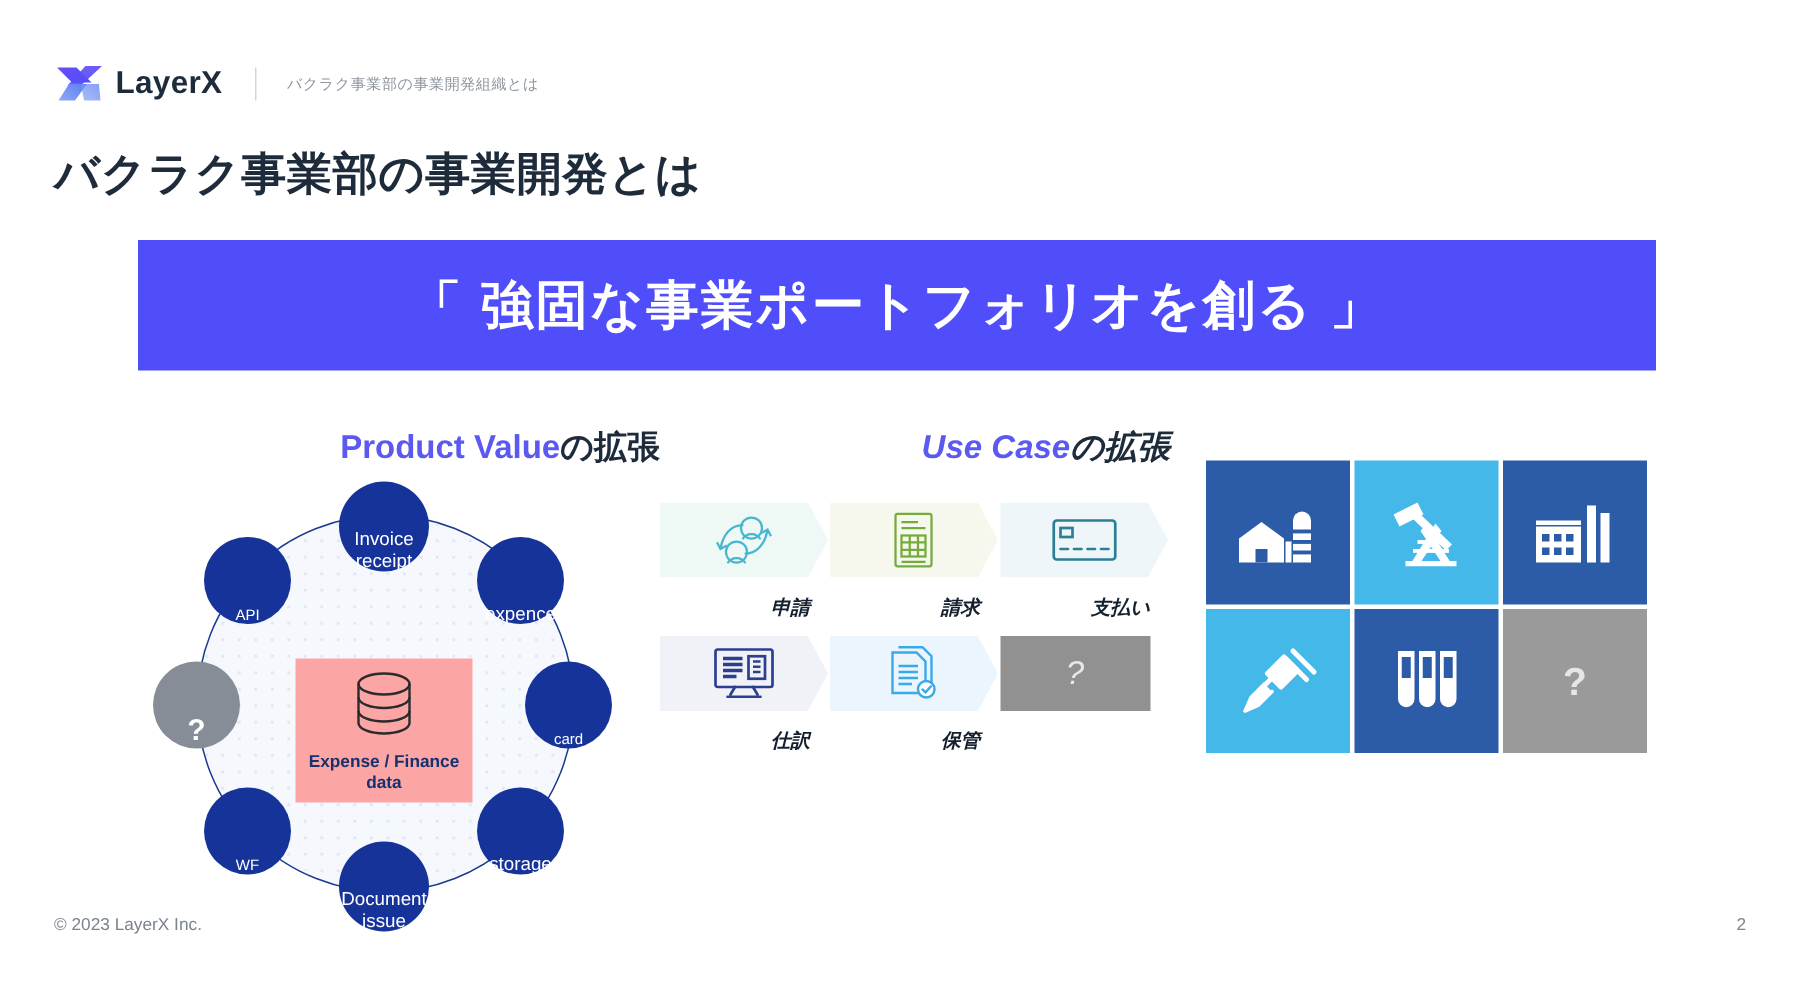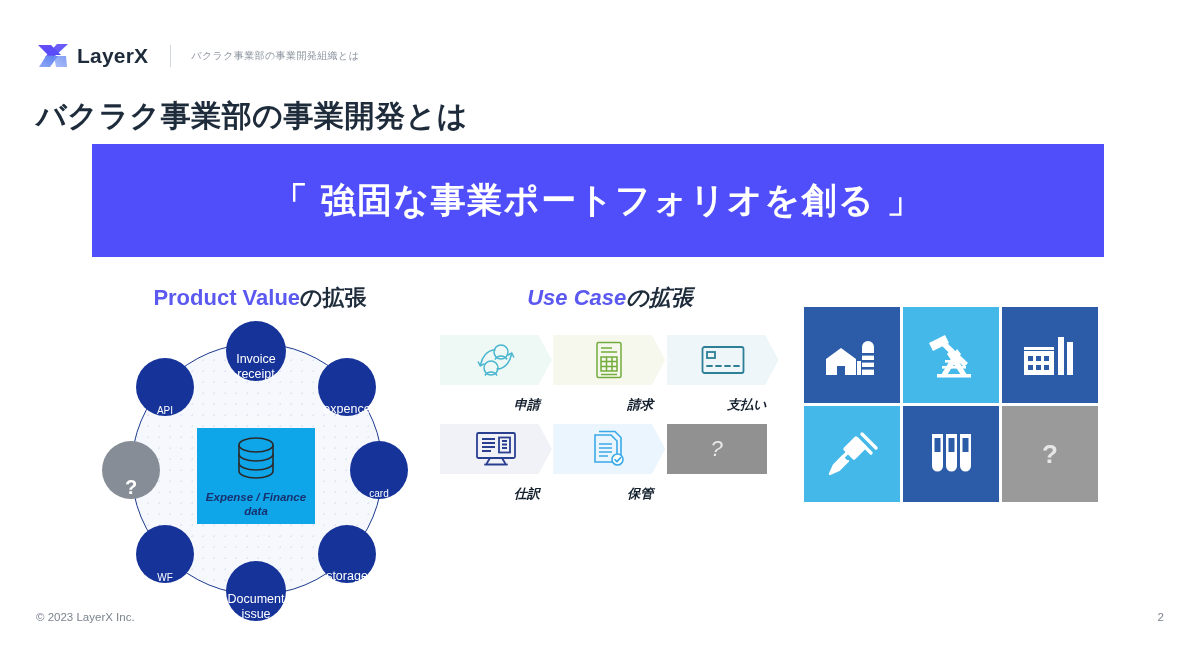--- a/index.html
+++ b/index.html
@@ -12,47 +12,47 @@
   
   .hdr{position:absolute;left:36px;top:40px;display:flex;align-items:center;height:32px;}
   .logo-mark{width:34px;height:26px;margin-right:7px;flex:none;}
   .logo-word{font-size:21px;font-weight:bold;color:#1d2b3a;letter-spacing:.2px;}
   .hdr-sep{width:1px;height:22px;background:#d2d7de;margin:0 20px 0 22px;}
   .hdr-sub{font-size:10px;color:#8d95a0;letter-spacing:.4px;}
   
   .ptitle{position:absolute;left:36px;top:96px;font-size:30px;font-weight:bold;
           color:#1d2b3a;letter-spacing:.5px;}
   
-  .banner{position:absolute;left:92px;top:144px;width:1012px;height:113px;
+  .banner{position:absolute;left:92px;top:160px;width:1012px;height:87px;
           background:#504efb;display:flex;align-items:center;justify-content:center;}
   .banner-txt{color:#fff;font-size:35px;font-weight:bold;letter-spacing:1.5px;}
   
   .col{position:absolute;top:283px;}
-  .col-hd{text-align:center;font-size:22px;font-weight:bold;white-space:nowrap;}
+  .col-hd{text-align:right;font-size:22px;font-weight:bold;white-space:nowrap;}
   .col-hd .en{color:#5b59f0;}
   .col-hd .jp{color:#1d2b3a;}
   #col-a{left:80px;width:360px;}
   #col-b{left:440px;width:340px;font-style:italic;}
   #col-c{left:790px;width:330px;}
   
   .circ-wrap{position:relative;width:330px;height:300px;margin:12px auto 0;}
   .circ-ring{position:absolute;left:36px;top:18px;width:250px;height:250px;border-radius:50%;
       border:1.6px solid #1b3a8f;
       background:radial-gradient(circle,#f7f9fd 0%,#f4f7fc 100%);}
   .circ-dots{position:absolute;left:37px;top:19px;width:248px;height:248px;border-radius:50%;
       background-image:radial-gradient(#dfe5f2 1px,transparent 1px);
       background-size:11px 11px;opacity:.85;}
   .node{position:absolute;border-radius:50%;background:#16339a;color:#fff;
         display:flex;align-items:flex-end;justify-content:center;text-align:center;
         font-size:12.5px;line-height:1.15;}
   .node.lg{font-size:10px;}
   .node.gray{background:#868d96;font-size:20px;font-weight:bold;}
-  .center-card{position:absolute;left:102px;top:103px;width:118px;height:96px;
-      background:#0ea5e9;display:flex;flex-direction:column;align-items:center;
-      justify-content:flex-start;padding-top:6px;box-sizing:border-box;font-style:italic;}
+  .center-card{position:absolute;left:102px;top:114px;width:118px;height:96px;
+      background:#fca5a5;display:flex;flex-direction:column;align-items:center;
+      justify-content:flex-start;padding-top:6px;box-sizing:border-box;}
   .db-icon{width:56px;height:52px;}
   .center-lbl{margin-top:4px;font-size:11.5px;font-weight:bold;color:#17306e;
       text-align:center;line-height:1.25;}
   
   .chev-grid{margin-top:22px;display:grid;grid-template-columns:repeat(3,1fr);
              row-gap:10px;column-gap:0px;}
   .chev-cell{width:112px;}
   .chev{width:112px;height:50px;display:flex;align-items:center;justify-content:center;
         clip-path:polygon(0 0, 88% 0, 100% 50%, 88% 100%, 0 100%);}
   .chev svg{display:block;}

